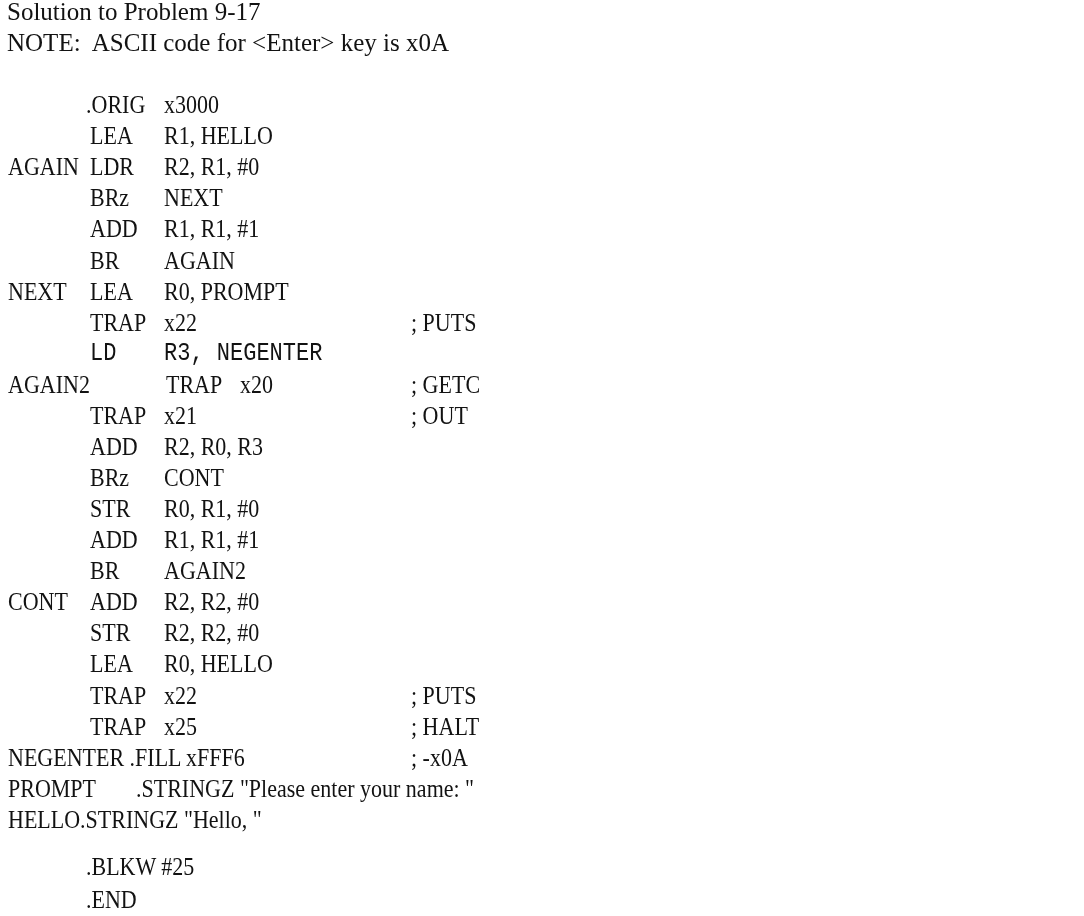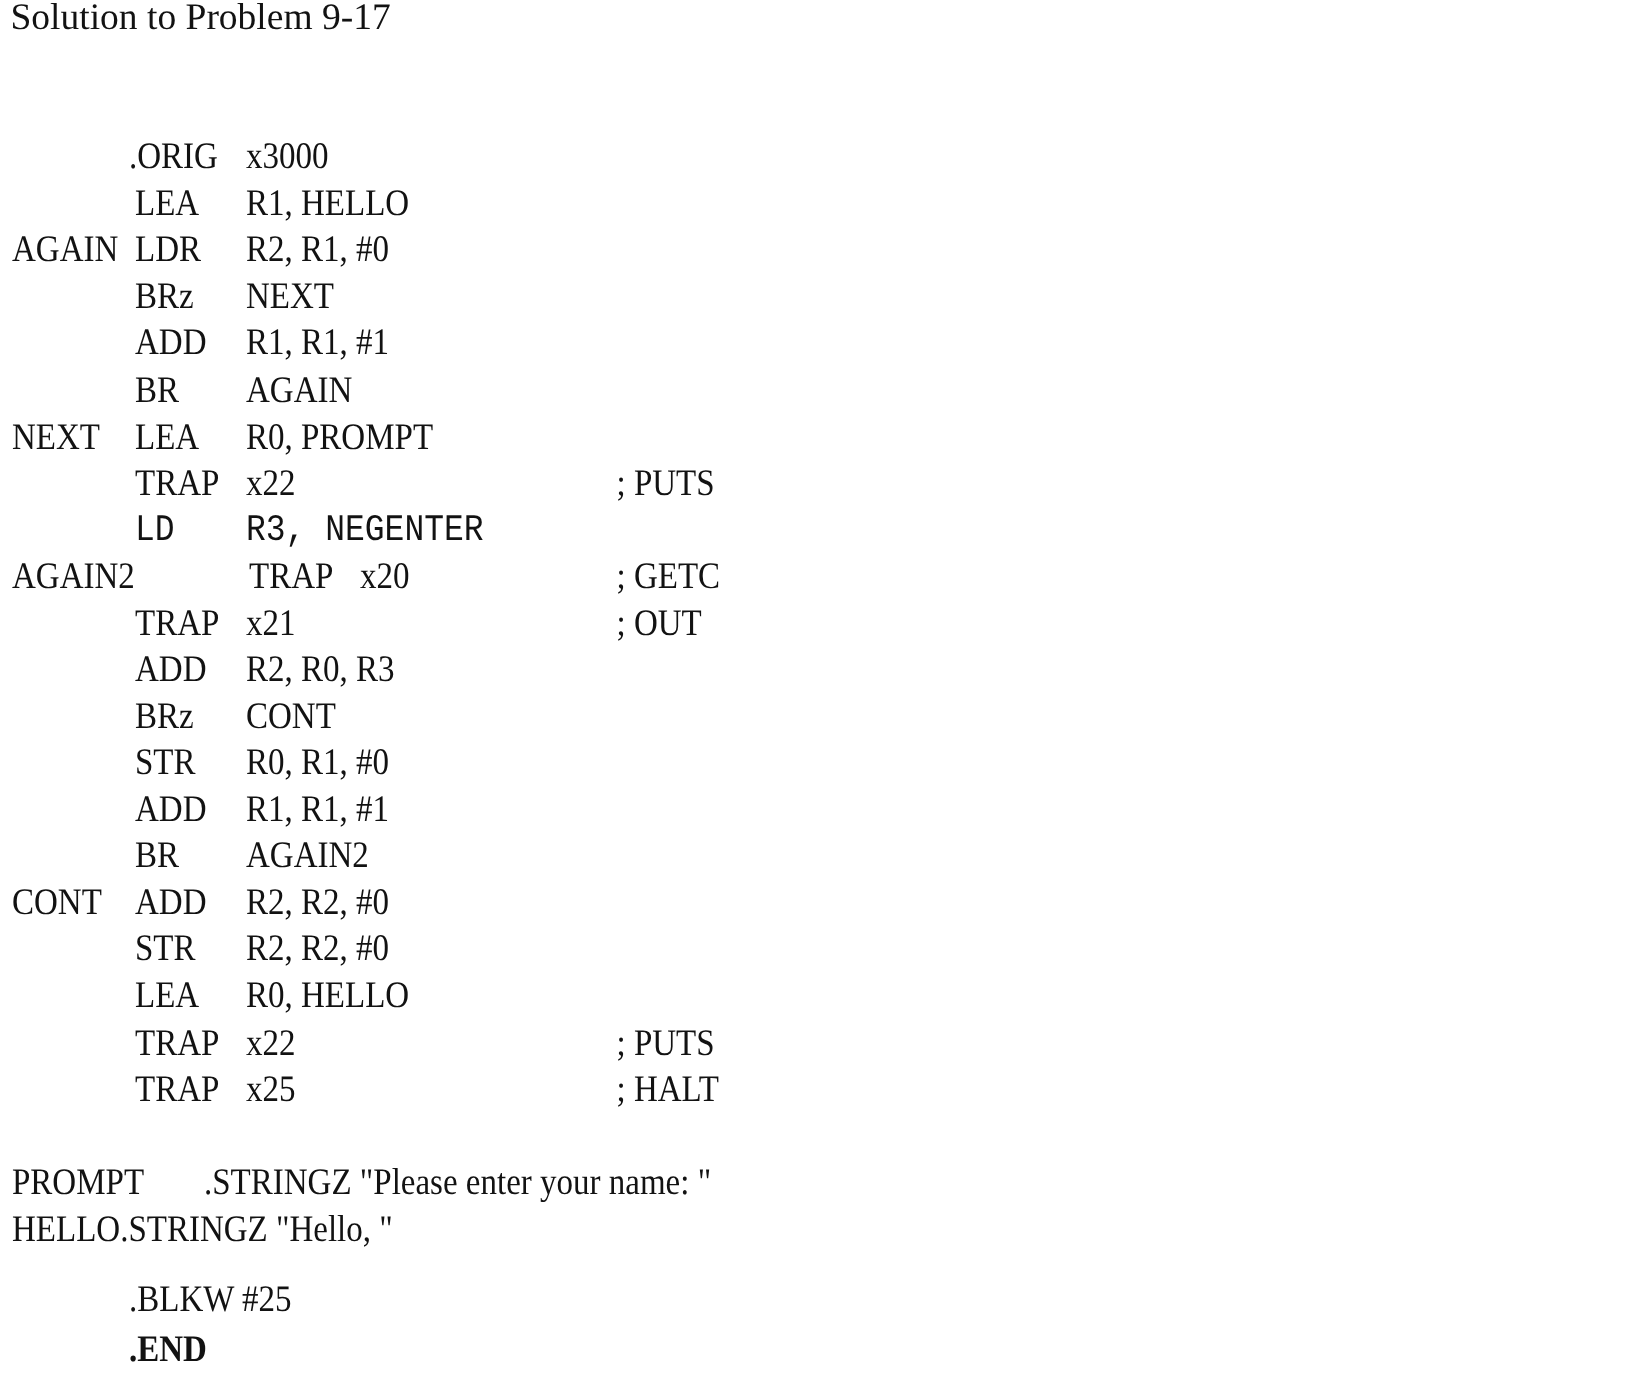--- a/index.html
+++ b/index.html
@@ -34,20 +34,21 @@
   .seg.code {
     transform: scaleX(0.88);
     transform-origin: 0 50%;
   }
 </style>
 </head>
 <body>
 
 <div class="page" style="background: rgb(255, 255, 255); color: rgb(18, 18, 18);">
     <div class="line" style="top: -4px;"><span class="seg" style="left: 7px;">Solution to Problem 9-17</span></div>
+    <div class="line" style="top: 27.07px;"><span class="seg" style="left: 7px;">NOTE:  ASCII code for &lt;Enter&gt; key is x0A</span></div>
     <div class="line" style="top: 58.14px;"></div>
     <div class="line" style="top: 89px; padding-left: 48px;"><span class="seg code" style="left: 86px;">.ORIG</span><span class="seg code" style="left: 164px;">x3000</span></div>
     <div class="line" style="top: 120.28px;"><span class="seg code" style="left: 90px;">LEA</span><span class="seg code" style="left: 164px;">R1, HELLO</span></div>
     <div class="line" style="top: 151.35px;"><span class="seg code" style="left: 8px;">AGAIN</span><span class="seg code" style="left: 90px;">LDR</span><span class="seg code" style="left: 164px;">R2, R1, #0</span></div>
     <div class="line" style="top: 182.42px;"><span class="seg code" style="left: 90px;">BRz</span><span class="seg code" style="left: 164px;">NEXT</span></div>
     <div class="line" style="top: 213.49px;"><span class="seg code" style="left: 90px;">ADD</span><span class="seg code" style="left: 164px;">R1, R1, #1</span></div>
     <div class="line" style="top: 244.56px;"><span class="seg code" style="left: 90px;">BR</span><span class="seg code" style="left: 164px;">AGAIN</span></div>
     <div class="line" style="top: 275.63px;"><span class="seg code" style="left: 8px;">NEXT</span><span class="seg code" style="left: 90px;">LEA</span><span class="seg code" style="left: 164px;">R0, PROMPT</span></div>
     <div class="line" style="top: 306.7px;"><span class="seg code" style="left: 90px;">TRAP</span><span class="seg code" style="left: 164px;">x22</span><span class="seg code" style="left: 411px;">; PUTS</span></div>
     <div class="line" style="top: 337.77px; font-family: Liberation Mono, monospace;"><span class="seg code" style="left: 90px;">LD</span><span class="seg code" style="left: 164px;">R3, NEGENTER</span></div>
@@ -56,17 +57,18 @@
     <div class="line" style="top: 430.98px;"><span class="seg code" style="left: 90px;">ADD</span><span class="seg code" style="left: 164px;">R2, R0, R3</span></div>
     <div class="line" style="top: 462.05px;"><span class="seg code" style="left: 90px;">BRz</span><span class="seg code" style="left: 164px;">CONT</span></div>
     <div class="line" style="top: 493.12px;"><span class="seg code" style="left: 90px;">STR</span><span class="seg code" style="left: 164px;">R0, R1, #0</span></div>
     <div class="line" style="top: 524.19px;"><span class="seg code" style="left: 90px;">ADD</span><span class="seg code" style="left: 164px;">R1, R1, #1</span></div>
     <div class="line" style="top: 555.26px;"><span class="seg code" style="left: 90px;">BR</span><span class="seg code" style="left: 164px;">AGAIN2</span></div>
     <div class="line" style="top: 586.33px;"><span class="seg code" style="left: 8px;">CONT</span><span class="seg code" style="left: 90px;">ADD</span><span class="seg code" style="left: 164px;">R2, R2, #0</span></div>
     <div class="line" style="top: 617.4px;"><span class="seg code" style="left: 90px;">STR</span><span class="seg code" style="left: 164px;">R2, R2, #0</span></div>
     <div class="line" style="top: 648.47px;"><span class="seg code" style="left: 90px;">LEA</span><span class="seg code" style="left: 164px;">R0, HELLO</span></div>
     <div class="line" style="top: 679.54px;"><span class="seg code" style="left: 90px;">TRAP</span><span class="seg code" style="left: 164px;">x22</span><span class="seg code" style="left: 411px;">; PUTS</span></div>
     <div class="line" style="top: 710.61px;"><span class="seg code" style="left: 90px;">TRAP</span><span class="seg code" style="left: 164px;">x25</span><span class="seg code" style="left: 411px;">; HALT</span></div>
+    <div class="line" style="top: 741.68px;"><span class="seg code" style="left: 8px;">NEGENTER .FILL</span><span class="seg code" style="left: 186px;">xFFF6</span><span class="seg code" style="left: 411px;">; -x0A</span></div>
     <div class="line" style="top: 772.75px;"><span class="seg code" style="left: 8px;">PROMPT</span><span class="seg code" style="left: 136px;">.STRINGZ "Please enter your name: "</span></div>
     <div class="line" style="top: 803.82px;"><span class="seg code" style="left: 8px;">HELLO.STRINGZ "Hello, "</span></div>
     <div class="line" style="top: 834.89px; margin-top: 16px;"><span class="seg code" style="left: 86px;">.BLKW #25</span></div>
-    <div class="line" style="top: 884px; font-weight: bold;"><span class="seg code" style="left: 86px;">.END</span></div>
+    <div class="line" style="top: 884px;"><span class="seg code" style="left: 86px;">.END</span></div>
   </div>
 
 </body></html>

